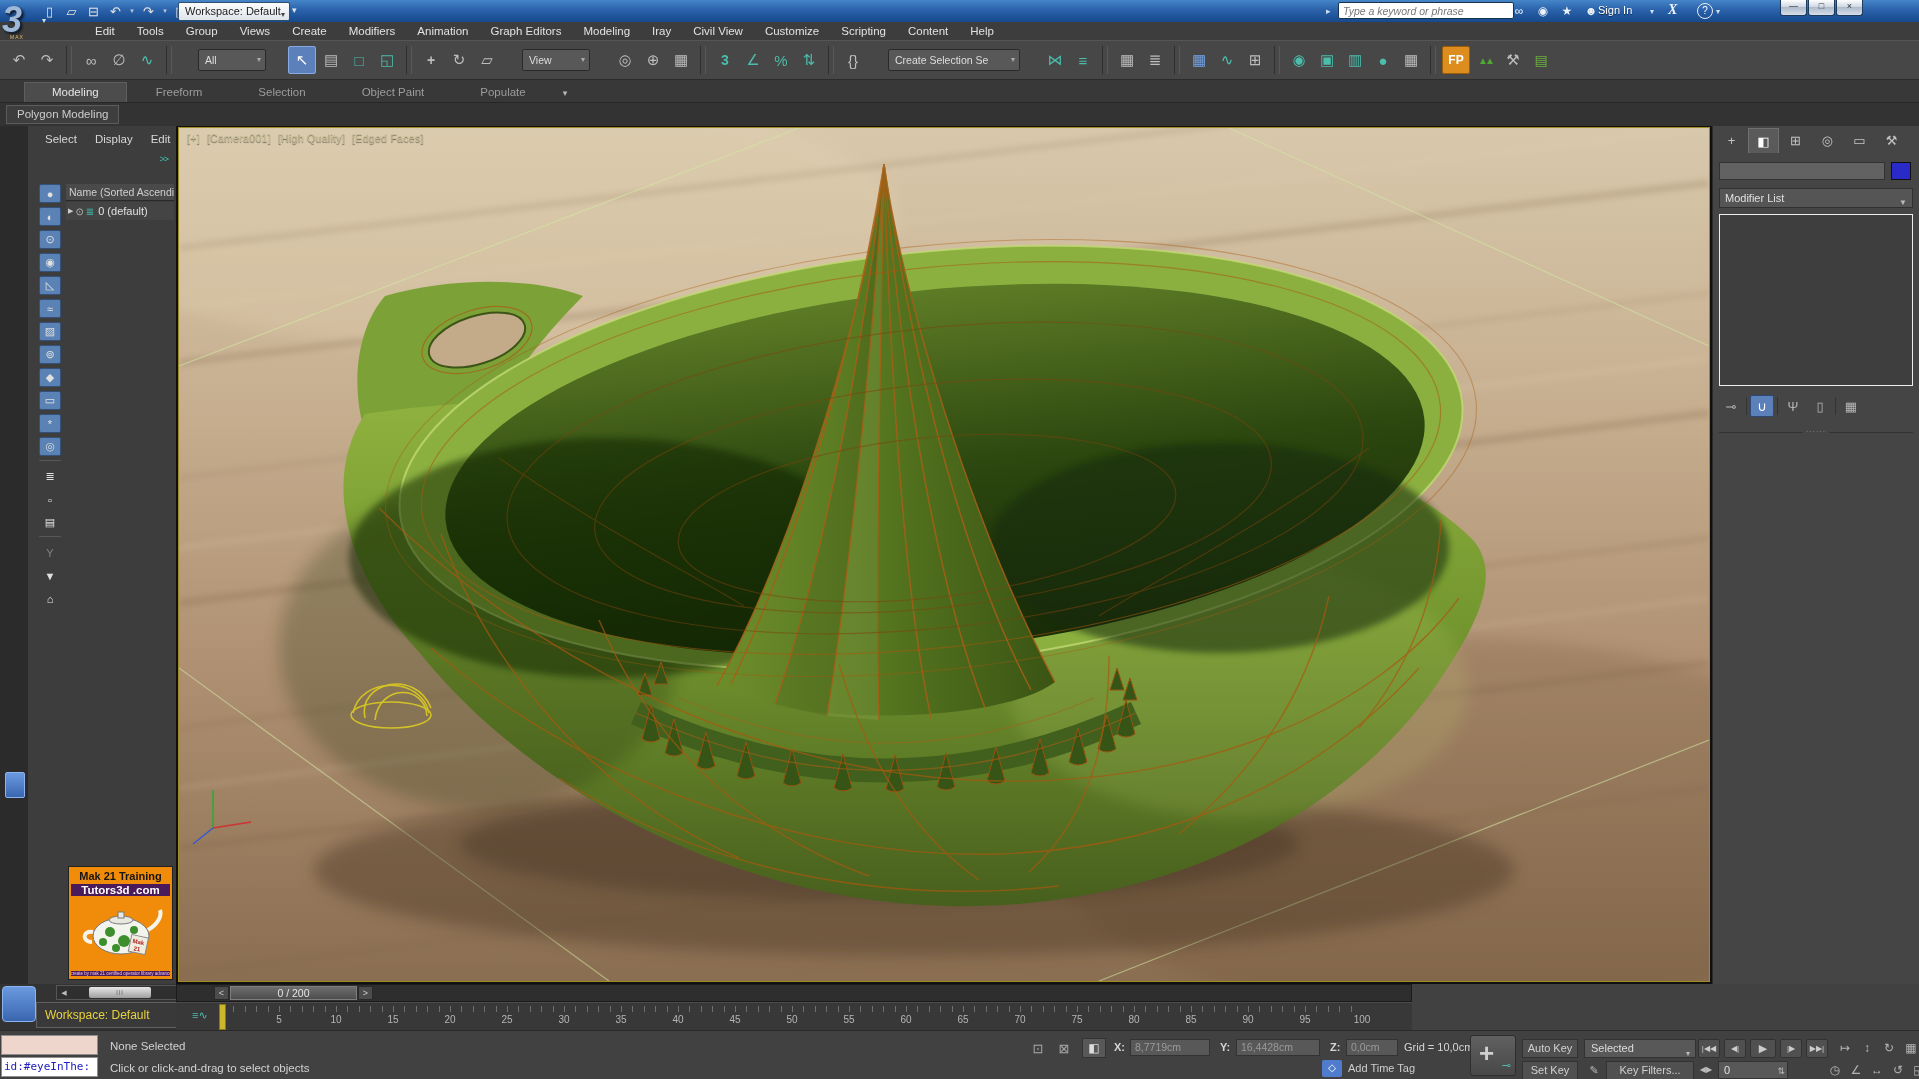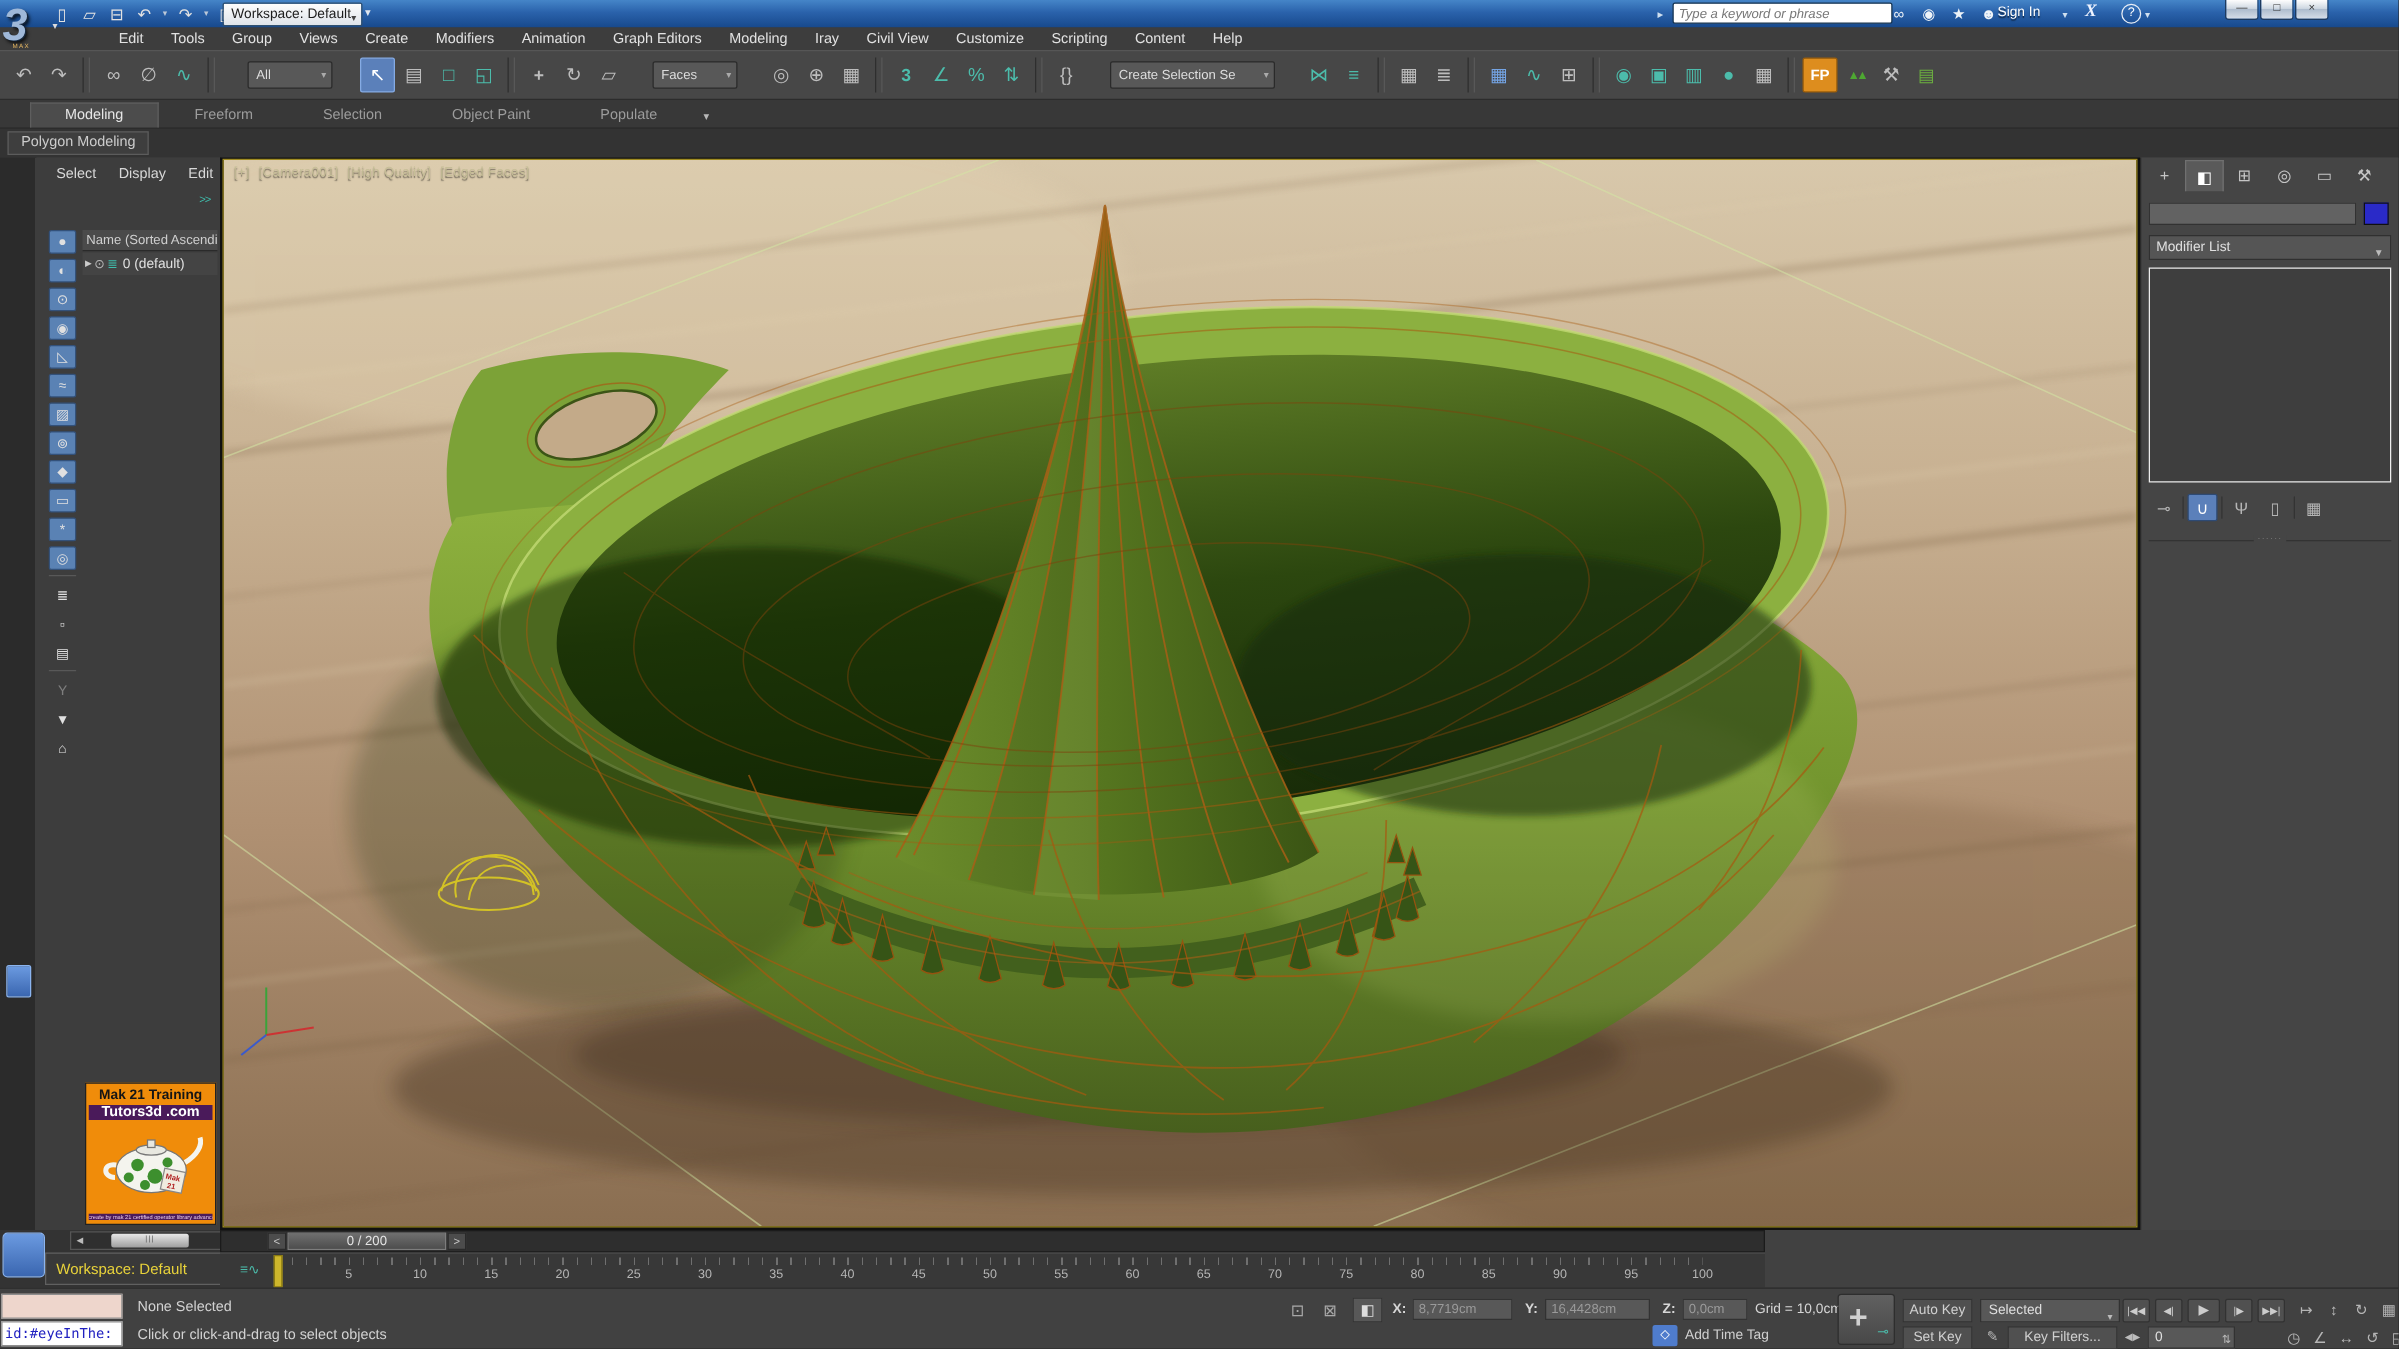--- a/index.html
+++ b/index.html
@@ -297,21 +297,21 @@
       <div class="tbi sep"></div>
       <div class="tbi combo">All</div>
       <div class="tbi active">↖</div>
       <div class="tbi">▤</div>
       <div class="tbi teal">□</div>
       <div class="tbi teal">◱</div>
       <div class="tbi sep"></div>
       <div class="tbi bold">+</div>
       <div class="tbi">↻</div>
       <div class="tbi">▱</div>
-      <div class="tbi combo">Faces</div>
+      <div class="tbi combo">View</div>
       <div class="tbi">◎</div>
       <div class="tbi">⊕</div>
       <div class="tbi">▦</div>
       <div class="tbi sep"></div>
       <div class="tbi teal bold">3</div>
       <div class="tbi teal">∠</div>
       <div class="tbi teal">%</div>
       <div class="tbi teal">⇅</div>
       <div class="tbi sep"></div>
       <div class="tbi">{}</div>

